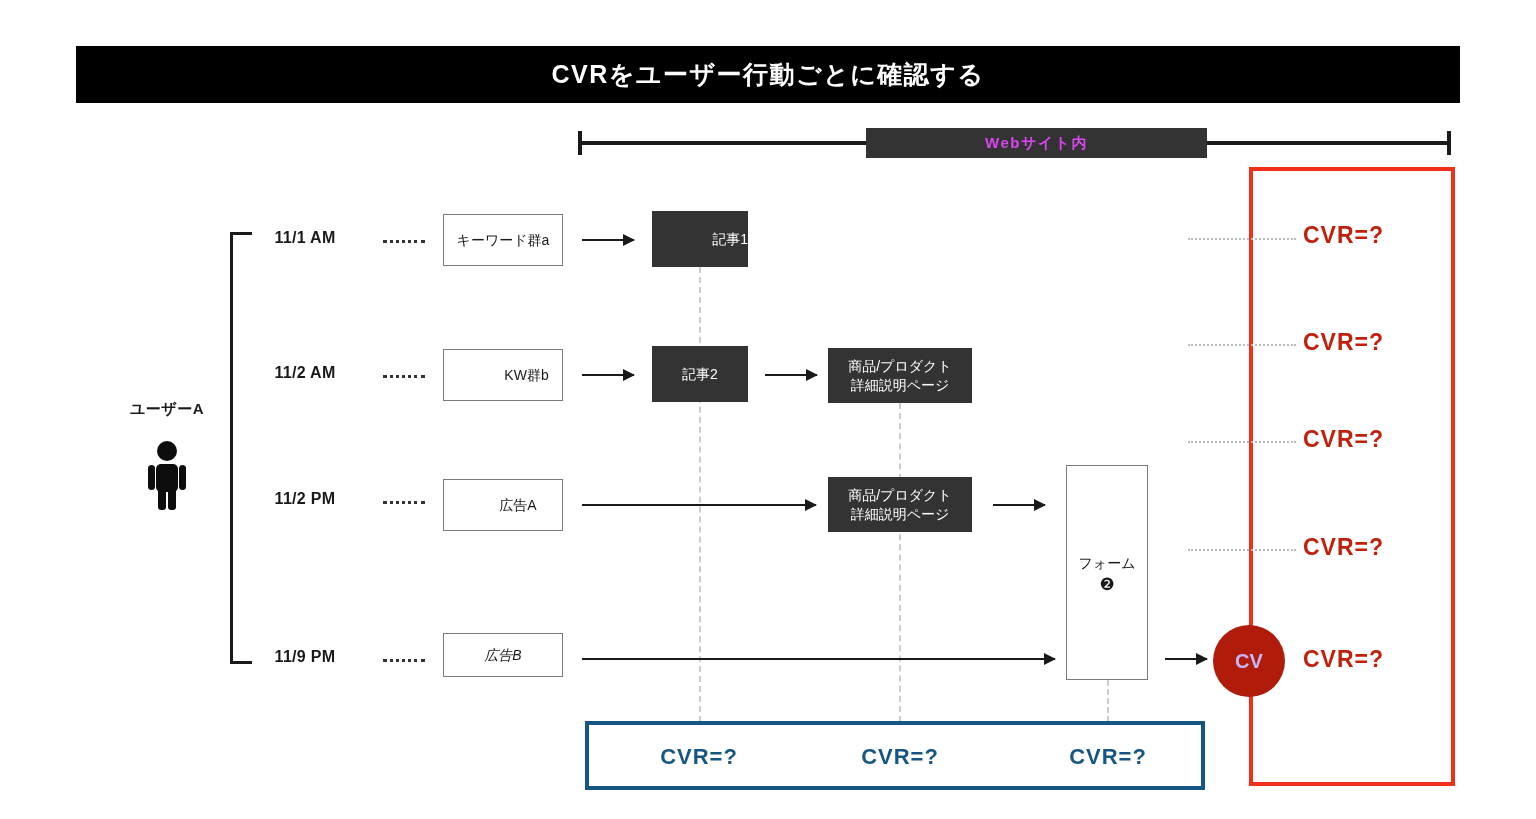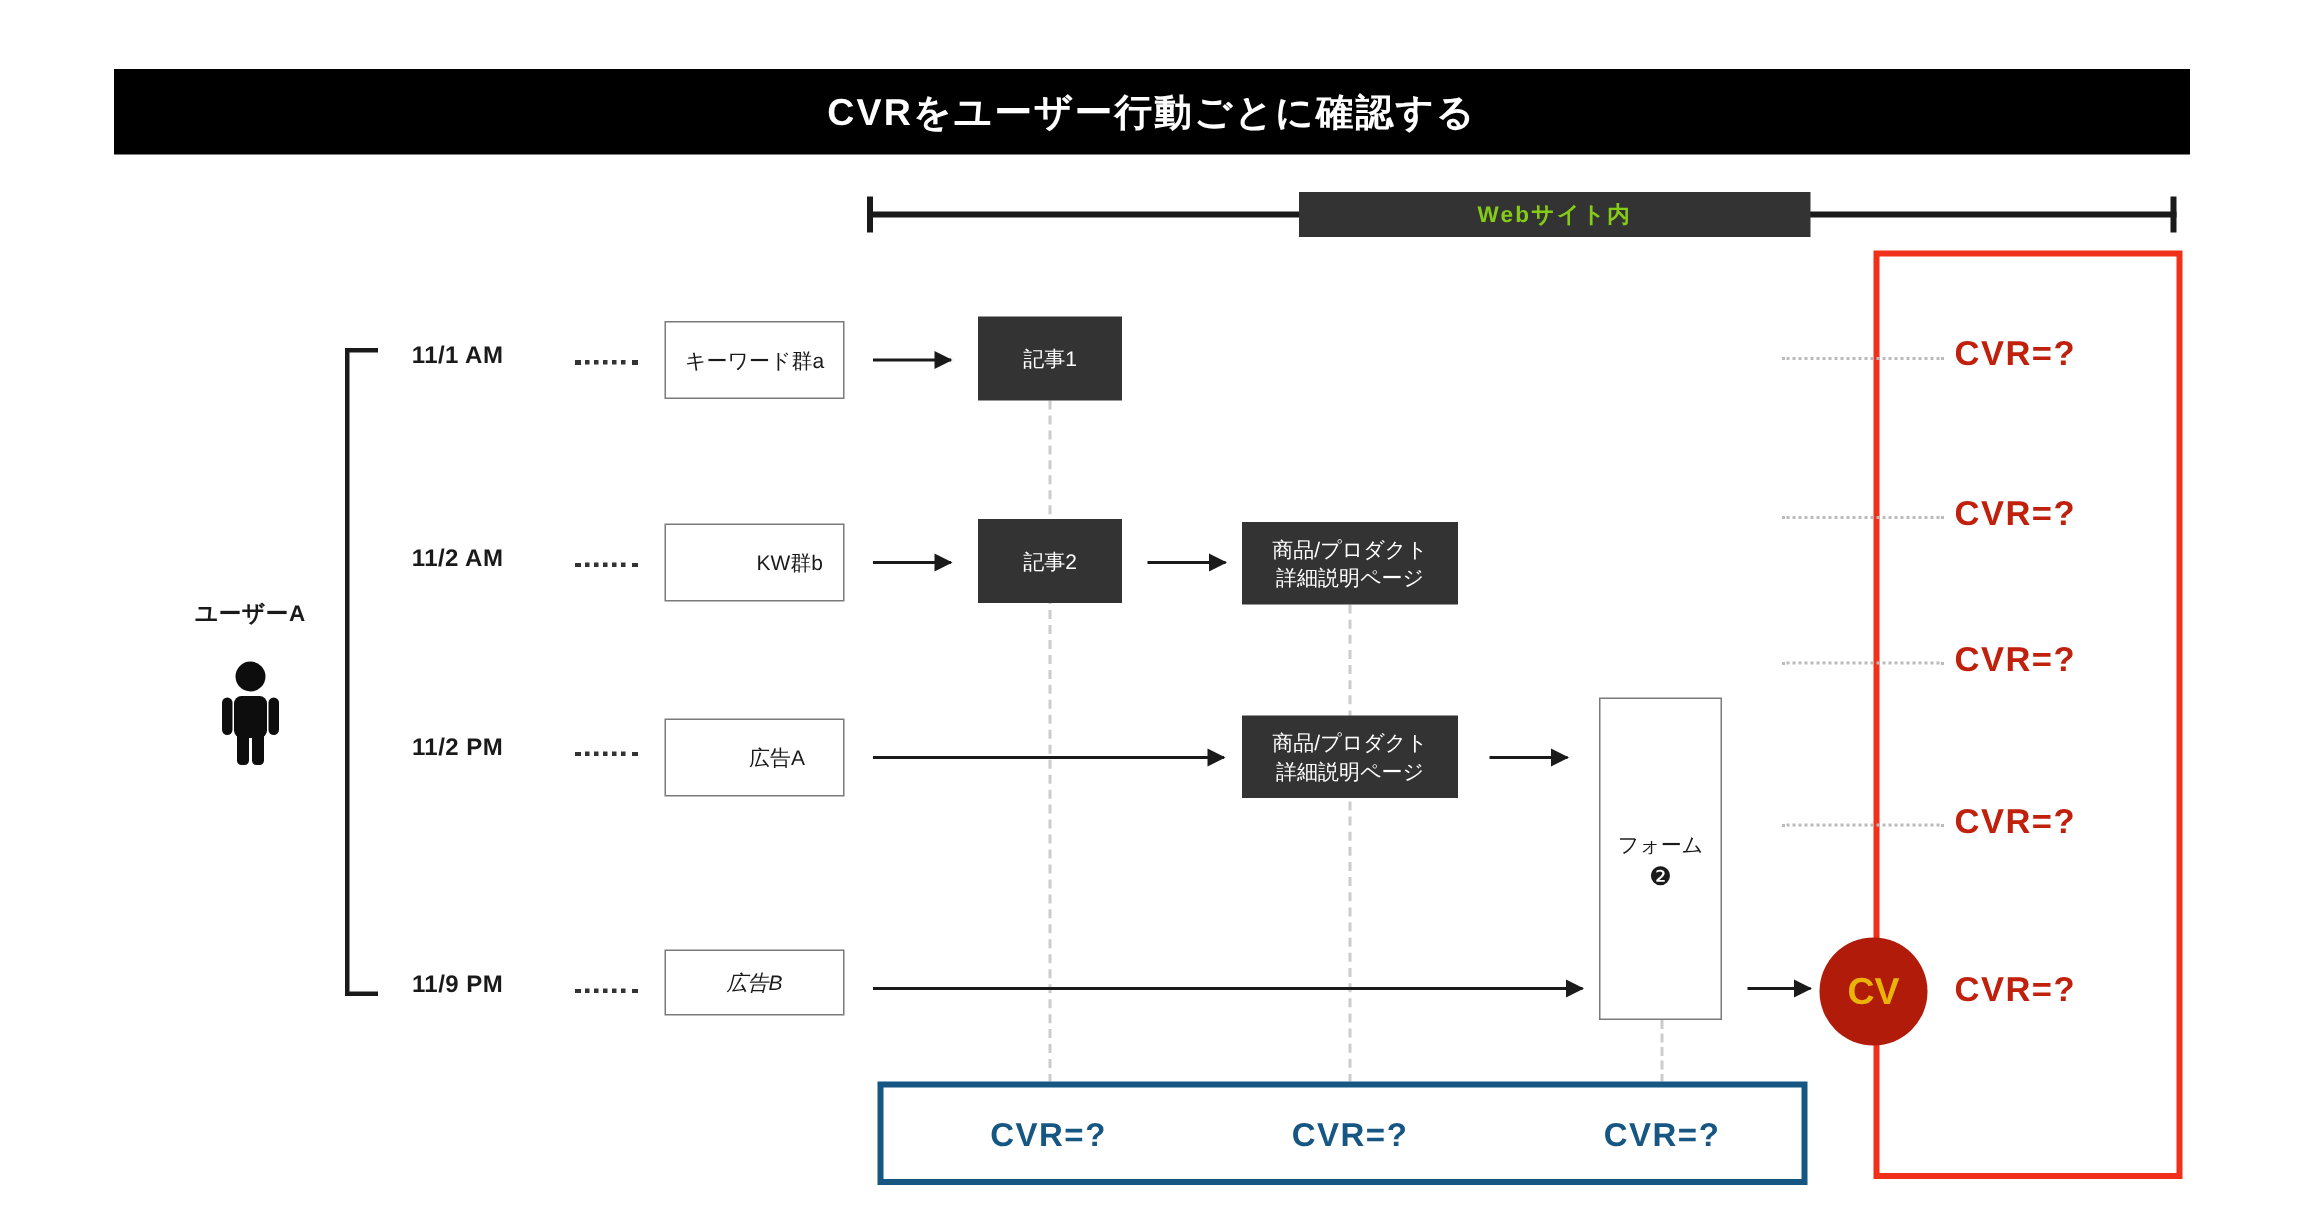--- a/index.html
+++ b/index.html
@@ -54,21 +54,21 @@
   }
   .timeline-cap.left  { left: 578px; }
   .timeline-cap.right { left: 1447px; }
   .timeline-label {
     position: absolute;
     left: 866px;
     top: 128px;
     width: 341px;
     height: 30px;
     background: #333333;
-    color: #84cc16;
+    color: #d946ef;
     display: flex;
     align-items: center;
     justify-content: center;
     font-size: 15px;
     font-weight: bold;
     letter-spacing: 1.5px;
   }
 
   
   .user-label {
@@ -192,25 +192,25 @@
 
   
   .cv-circle {
     position: absolute;
     left: 1213px;
     top: 625px;
     width: 72px;
     height: 72px;
     border-radius: 50%;
     background: #b01b0a;
-    color: #eab308;
-    display: flex;
-    align-items: center;
-    justify-content: center;
-    font-size: 25px;
+    color: #c4b5fd;
+    display: flex;
+    align-items: center;
+    justify-content: center;
+    font-size: 20px;
     font-weight: bold;
     z-index: 6;
   }
 
   
   .red-panel {
     position: absolute;
     left: 1249px;
     top: 167px;
     width: 206px;
@@ -293,21 +293,21 @@
   <div class="vguide" style="left:899px; top:403px; height:319px;"></div>
   <div class="vguide" style="left:1107px; top:680px; height:42px;"></div>
 
   <div class="row">
     <div class="date" style="left:245px; top:229px;">11/1 AM</div>
     <div class="leader" style="left:383px; top:240px;"></div>
     <div class="box white" style="left:443px; top:214px; width:120px; height:52px;">
       <span>キーワード群a</span>
     </div>
     <div class="arrow" style="left:582px; top:239px; width:52px;"></div>
-    <div class="box dark" style="left:652px; top:211px; width:96px; height:56px;">
+    <div class="box dark" style="left:652px; top:211px; width:96px; height:56px;align-items:flex-end;">
       <span>記事1</span>
     </div>
   </div>
 
   <div class="row">
     <div class="date" style="left:245px; top:364px;">11/2 AM</div>
     <div class="leader" style="left:383px; top:375px;"></div>
     <div class="box white" style="left:443px; top:349px; width:120px; height:52px;padding-left:47px;">
       <span>KW群b</span>
     </div>

